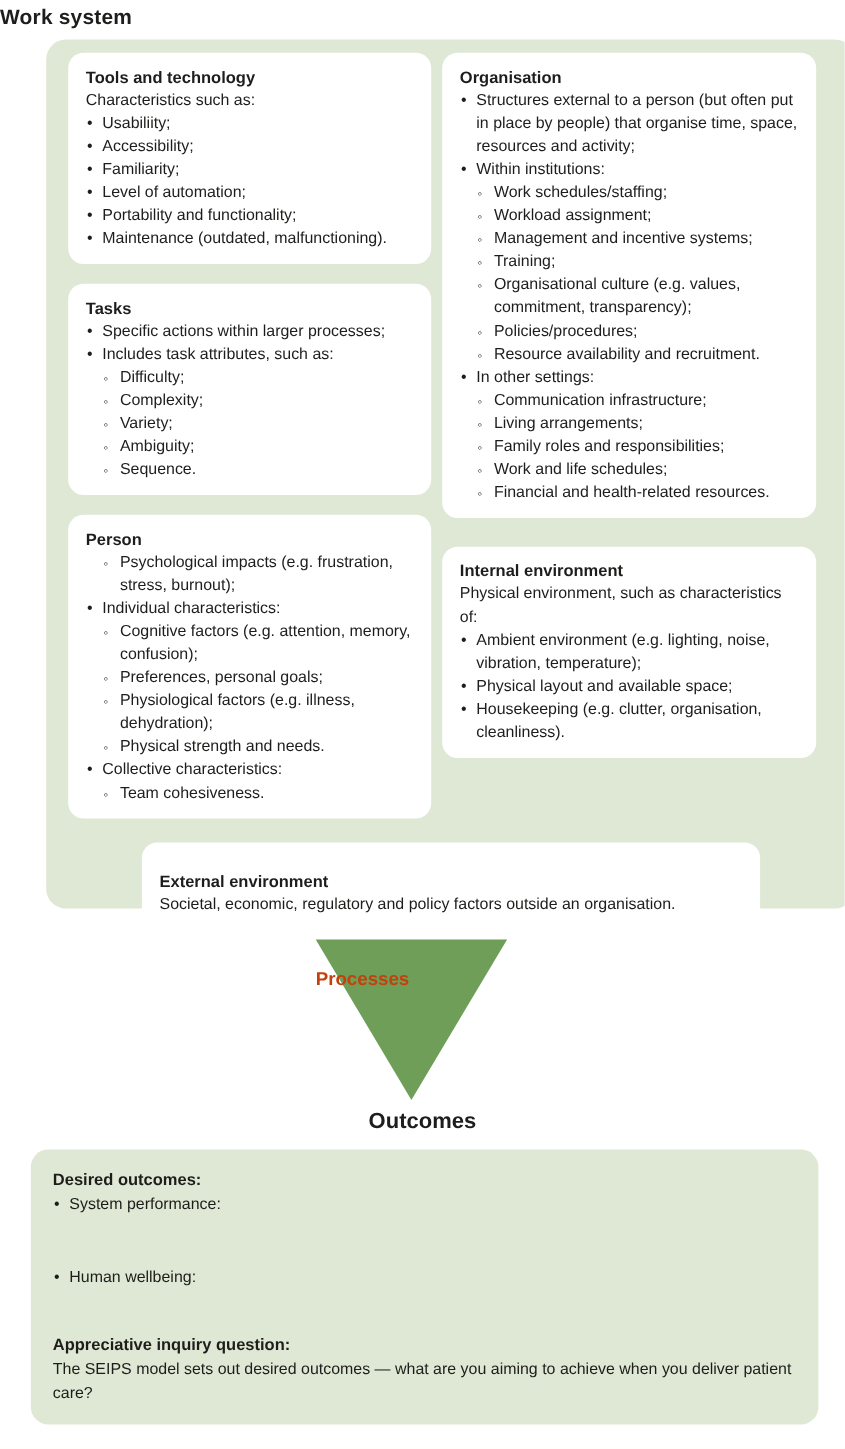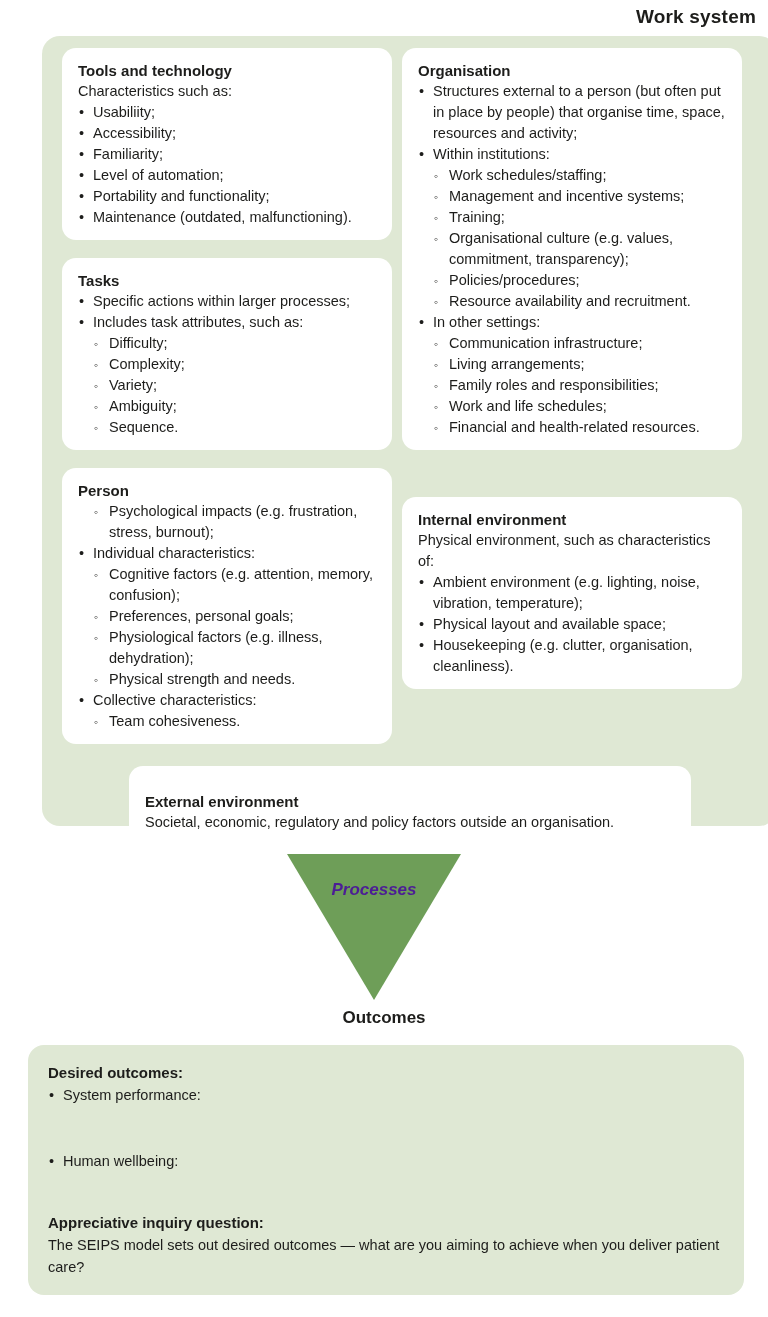--- a/index.html
+++ b/index.html
@@ -4,21 +4,21 @@
 <style>
   * { margin:0; padding:0; box-sizing:border-box; }
   html,body { background:#ffffff; }
   .page {
     position:relative; width:768px; height:1317px; overflow:hidden;
     background:#ffffff; color:#1d1d1b;
     font-family:"Liberation Sans", sans-serif;
   }
   .main-title {
     position:absolute; left:0; top:6px; width:756px;
-    text-align:right; font-size:19px; font-weight:bold; letter-spacing:.2px;
+    text-align:left; font-size:19px; font-weight:bold; letter-spacing:.2px;
   }
   .ws-panel {
     position:absolute; left:18px; top:36px; width:735px; height:790px;
     border-radius:18px;
     margin-left:24px;
   }
   .box {
     position:absolute; background:#ffffff; border-radius:14px;
     padding:12px 16px; font-size:14.5px; line-height:21px;
   }
@@ -34,26 +34,26 @@
   .box-org     { left:360px; top:12px;  width:340px; }
   .box-internal{ left:360px; top:461px; width:340px; }
   .box-external{ left:87px;  top:730px; width:562px; padding:25px 16px; }
   .tri-wrap { position:absolute; left:287px; top:854px; width:174px; height:146px; }
   .tri-shape {
     position:absolute; left:0; top:0; width:0; height:0;
     border-left:87px solid transparent; border-right:87px solid transparent;
     border-top:146px solid #6e9e58;
   }
   .tri-label {
-    position:absolute; left:0; top:26px; width:174px; text-align:center;
-    color:#4c1d95; font-size:17px; font-weight:bold;font-style:italic;
+    position:absolute; left:0; top:26px; width:174px; 
+    color:#c2410c; font-size:17px; font-weight:bold;
   }
   .outcomes-title {
     position:absolute; left:0; top:1008px; width:768px;
-    text-align:center; font-size:17px; font-weight:bold;
+    text-align:center; font-size:20px; font-weight:bold;
   }
   .outcomes-panel {
     position:absolute; left:28px; top:1045px; width:716px; height:250px;
     border-radius:16px; padding:17px 20px; font-size:14.5px; line-height:22px;
   }
   .outcomes-panel h2 { font-size:15px; font-weight:bold; line-height:22px; }
   .gap-big { margin-bottom:44px; }
   .gap-mid { margin-bottom:40px; }
   .inquiry-text { max-width:680px; }
 </style>
@@ -105,20 +105,21 @@
           <div class="li l2">Team cohesiveness.</div>
         </div>
     </section>
 
     <section class="box box-org">
       <h2>Organisation</h2>
       <div>
           <div class="li l1">Structures external to a person (but often put in place by people) that organise time, space, resources and activity;</div>
           <div class="li l1">Within institutions:</div>
           <div class="li l2">Work schedules/staffing;</div>
+          <div class="li l2">Workload assignment;</div>
           <div class="li l2">Management and incentive systems;</div>
           <div class="li l2">Training;</div>
           <div class="li l2">Organisational culture (e.g. values, commitment, transparency);</div>
           <div class="li l2">Policies/procedures;</div>
           <div class="li l2">Resource availability and recruitment.</div>
           <div class="li l1">In other settings:</div>
           <div class="li l2">Communication infrastructure;</div>
           <div class="li l2">Living arrangements;</div>
           <div class="li l2">Family roles and responsibilities;</div>
           <div class="li l2">Work and life schedules;</div>

